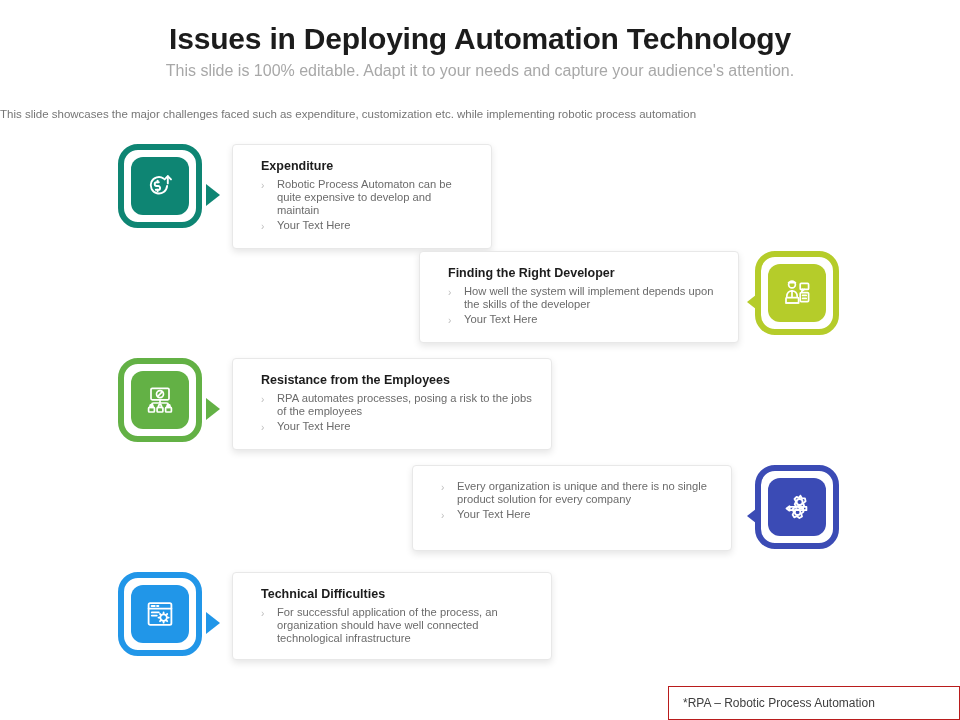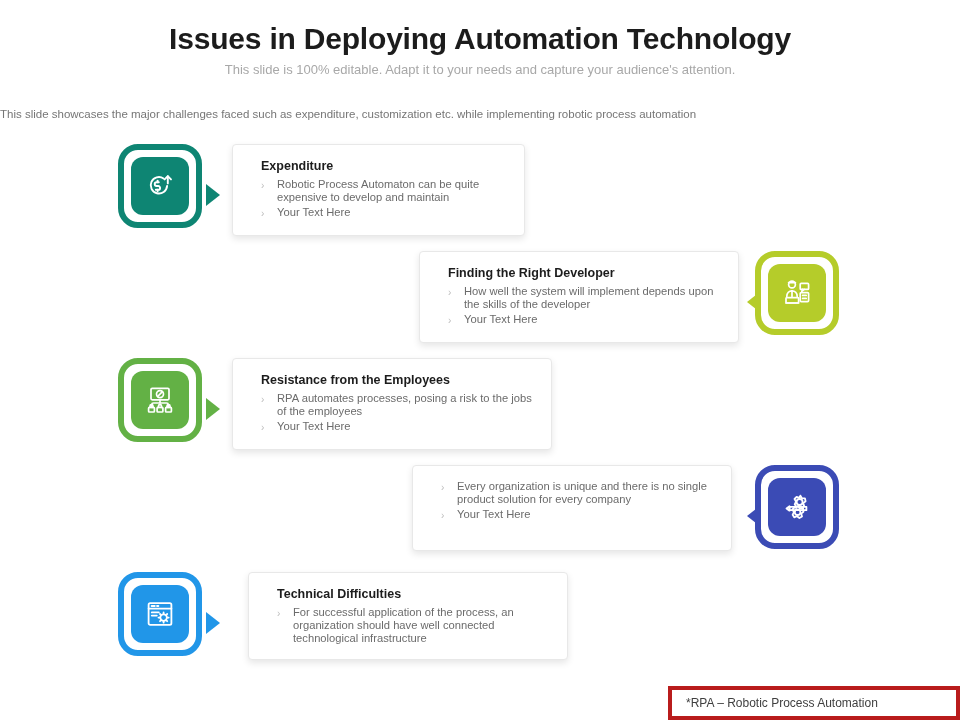--- a/index.html
+++ b/index.html
@@ -28,21 +28,21 @@
     color: #1c1c1c;
     letter-spacing: -0.2px;
     white-space: nowrap;
   }
   #slide-subtitle {
     position: absolute;
     top: 62px;
     left: 0;
     width: 960px;
     text-align: center;
-    font-size: 13px;
+    font-size: 16px;
     color: #a8a8a8;
     white-space: nowrap;
   }
   #slide-description {
     position: absolute;
     top: 108px;
     left: 0;
     width: 960px;
     text-align: left;
     font-size: 11.5px;
@@ -136,21 +136,21 @@
 
   
   #footer-note {
     position: absolute;
     left: 668px;
     top: 686px;
     width: 292px;
     height: 34px;
     box-sizing: border-box;
     background: #ffffff;
-    border: 4px solid #b91c1c;
+    border: 1px solid #b91c1c;
     display: flex;
     align-items: center;
     padding-left: 14px;
     font-size: 12px;
     color: #3f3f3f;
   }
 </style>
 </head>
 <body>
 
@@ -166,21 +166,21 @@
       <path d="M23.5 12.5a8.2 8.2 0 1 0 3.6 7.4"></path>
       <path d="M27.8 10.2v7.2"></path>
             <path d="M24.6 13.4l3.2-3.2 3.2 3.2"></path>
       <path d="M18.8 16.2h-2.2a1.9 1.9 0 0 0 0 3.8h1.6a1.9 1.9 0 0 1 0 3.8h-2.4"></path>
       <path d="M17.6 14.6v1.6"></path>
             <path d="M17.6 23.8v1.6"></path>
     </svg>
         </div>
         <div class="tail right" style="--c: #0e8573;"></div>
       </div>
-      <div class="card" style="left: 232px; width: 293px; top: 0px; min-height: 86px;">
+      <div class="card" style="left: 232px; width: 260px; top: 0px; min-height: 86px;">
         <div class="card-title">Expenditure</div>
         <div class="bullet">
           <span class="chev">›</span>
           <span class="btext">Robotic Process Automaton can be quite expensive to develop and maintain</span>
         </div>
         <div class="bullet">
           <span class="chev">›</span>
           <span class="btext">Your Text Here</span>
         </div>
       </div>
@@ -284,21 +284,21 @@
       <path d="M11.6 12h3.2"></path>
             <path d="M17 12h1.4"></path>
       <path d="M11.8 18.4h7"></path>
             <path d="M11.8 21.6h5"></path>
       <circle cx="23.6" cy="23.6" r="3.3"></circle>
       <path d="M23.6 18.5v1.6M23.6 27.1v1.6M18.5 23.6h1.6M27.1 23.6h1.6M20 20l1.1 1.1M26.1 26.1l1.1 1.1M27.2 20l-1.1 1.1M21.1 26.1L20 27.2"></path>
     </svg>
         </div>
         <div class="tail right" style="--c: #2196e8;"></div>
       </div>
-      <div class="card" style="left: 232px; width: 320px; top: 0px; min-height: 86px; margin-left: 16px;">
+      <div class="card" style="left: 232px; width: 320px; top: 0px; min-height: 86px;">
         <div class="card-title">Technical Difficulties</div>
         <div class="bullet">
           <span class="chev">›</span>
           <span class="btext">For successful application of the process, an organization should have well connected technological infrastructure</span>
         </div>
       </div>
     </div>
   </div>
 
 <div id="footer-note">

